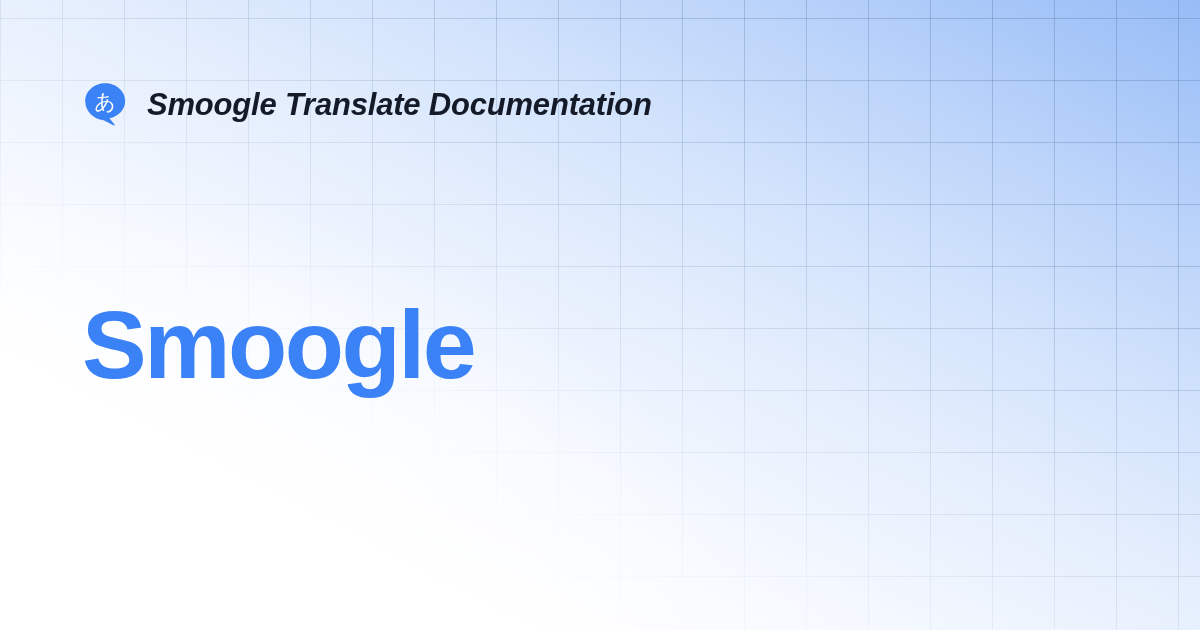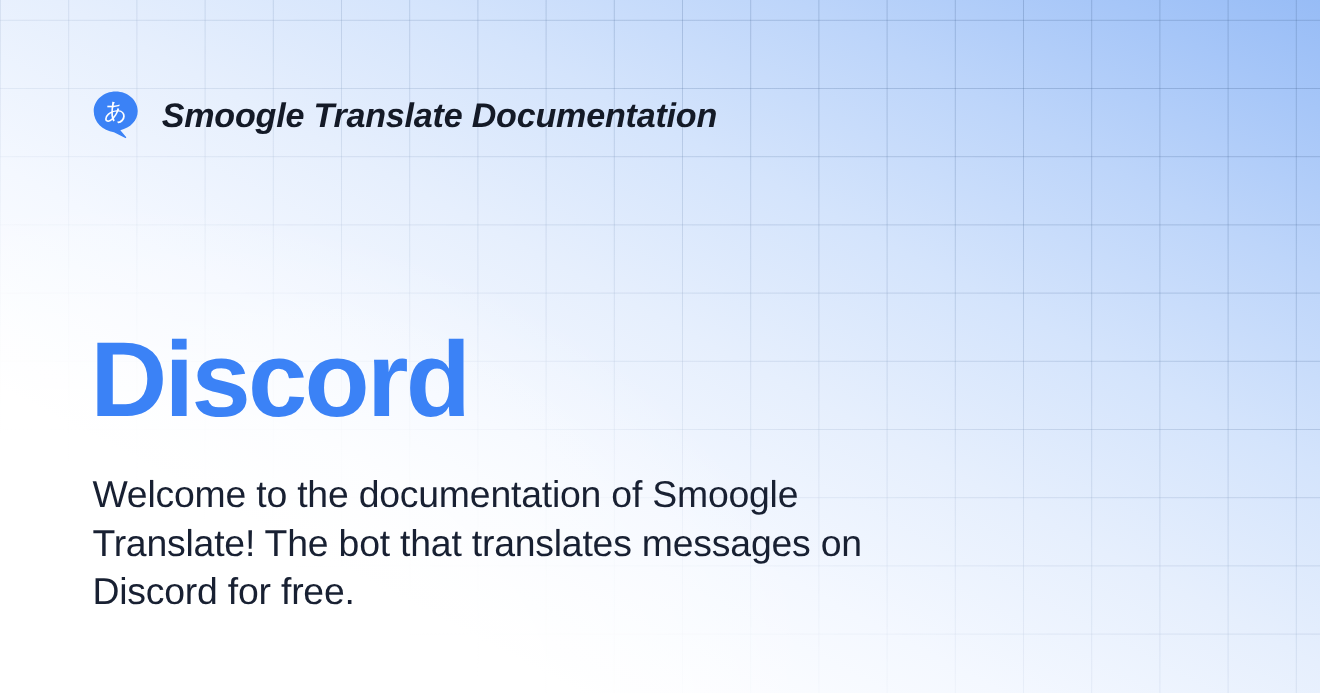--- a/index.html
+++ b/index.html
@@ -148,18 +148,17 @@
     <div class="brand">
       <span class="brand-logo">
         <svg viewBox="0 0 44 44" xmlns="http://www.w3.org/2000/svg" aria-hidden="true">
           <path d="M21.2 1.2 C32.1 1.2 41.2 9.0 41.2 19.0 C41.2 27.6 34.4 34.6 25.4 36.3 L30.6 42.6 C31.0 43.1 30.5 43.8 29.9 43.5 L19.6 38.3 C9.3 37.0 1.2 29.0 1.2 19.0 C1.2 9.0 10.3 1.2 21.2 1.2 Z" fill="#3b82f6"></path>
           <text x="21" y="26.6" text-anchor="middle" font-family="'DejaVu Sans', sans-serif" font-size="21" font-weight="400" fill="#ffffff">あ</text>
         </svg>
       </span>
       <span class="brand-title">Smoogle Translate Documentation</span>
     </div>
 
-    <h1 class="hero-heading">Discord</h1>
+    <h1 class="hero-heading">Smoogle</h1>
 
-    <p class="hero-description">Welcome to the documentation of Smoogle Translate! The bot that translates messages on Discord for free.</p>
 
   </div>
 </div>
 
 </body></html>

